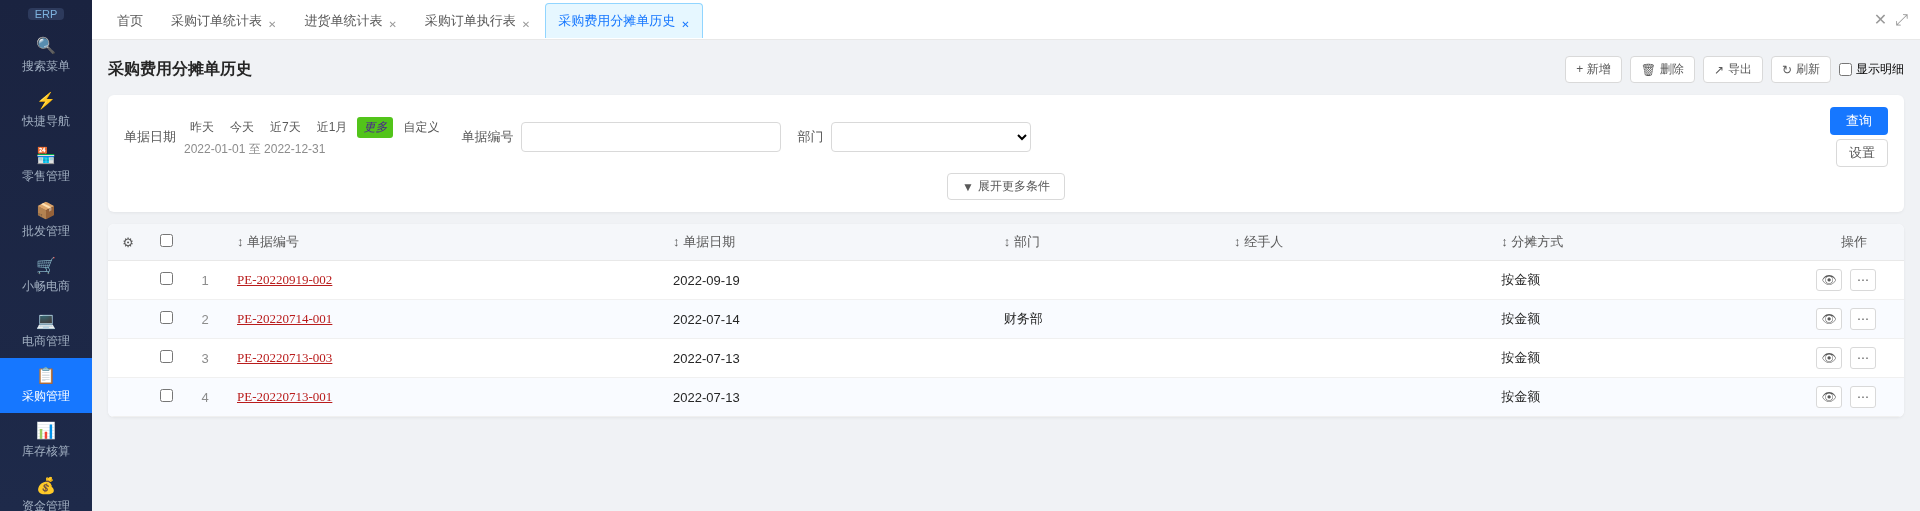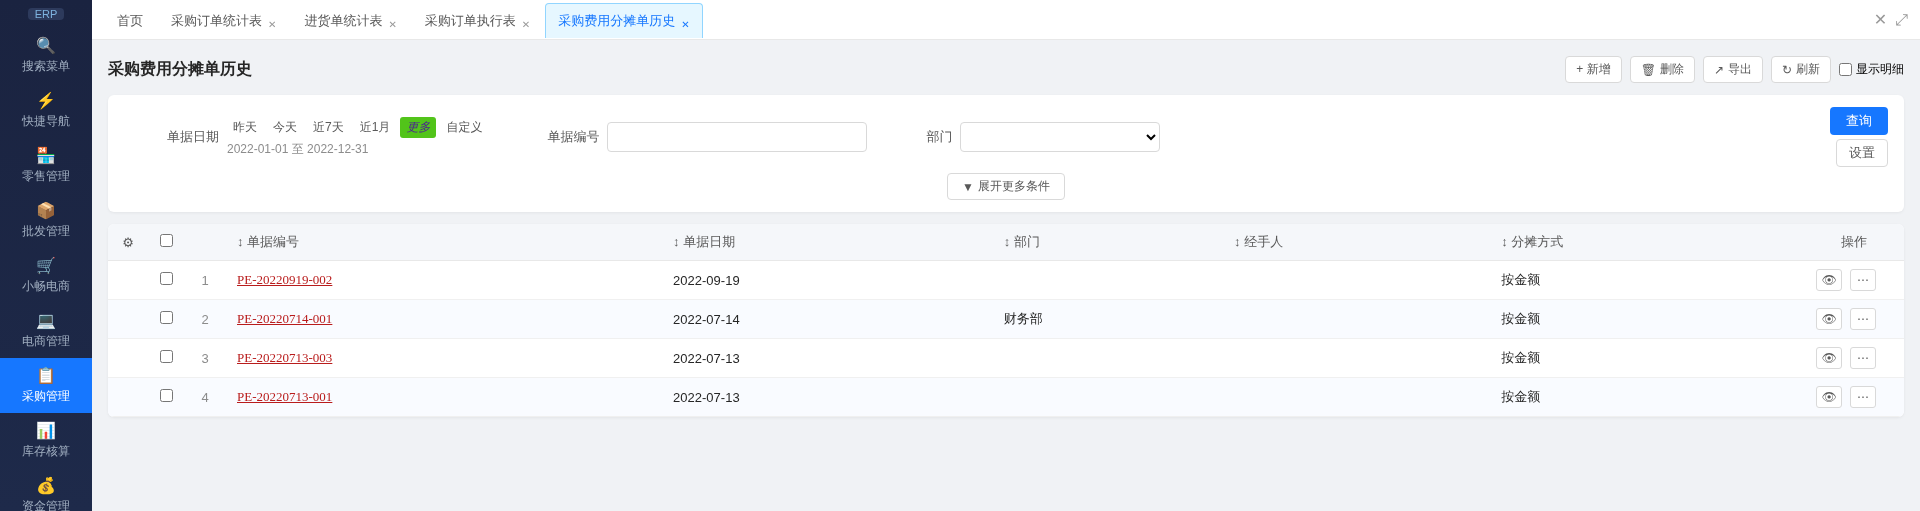--- a/index.html
+++ b/index.html
@@ -149,21 +149,20 @@
     .filter-row {
       display: flex;
       align-items: center;
       gap: 16px;
       flex-wrap: wrap;
     }
     .filter-item {
       display: flex;
       align-items: center;
       gap: 8px;
-      margin-left: 43px;
     }
     .filter-label {
       color: #595959;
       font-size: 13px;
       white-space: nowrap;
     }
     .date-shortcuts {
       display: flex;
       align-items: center;
       gap: 4px;

